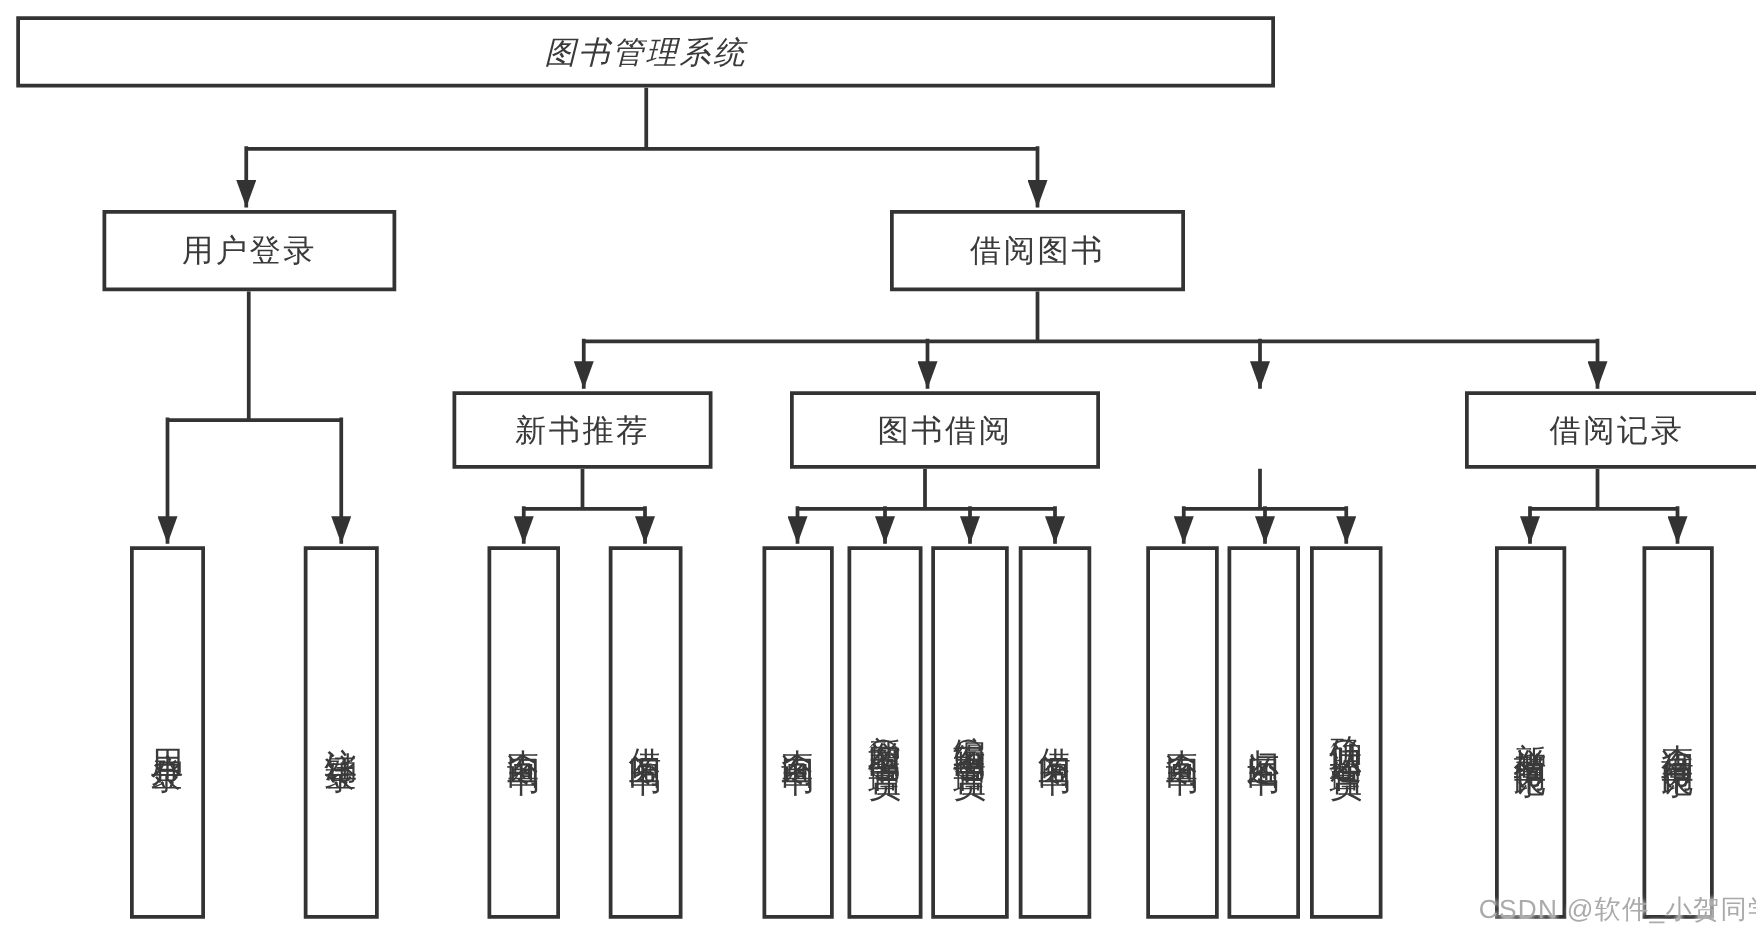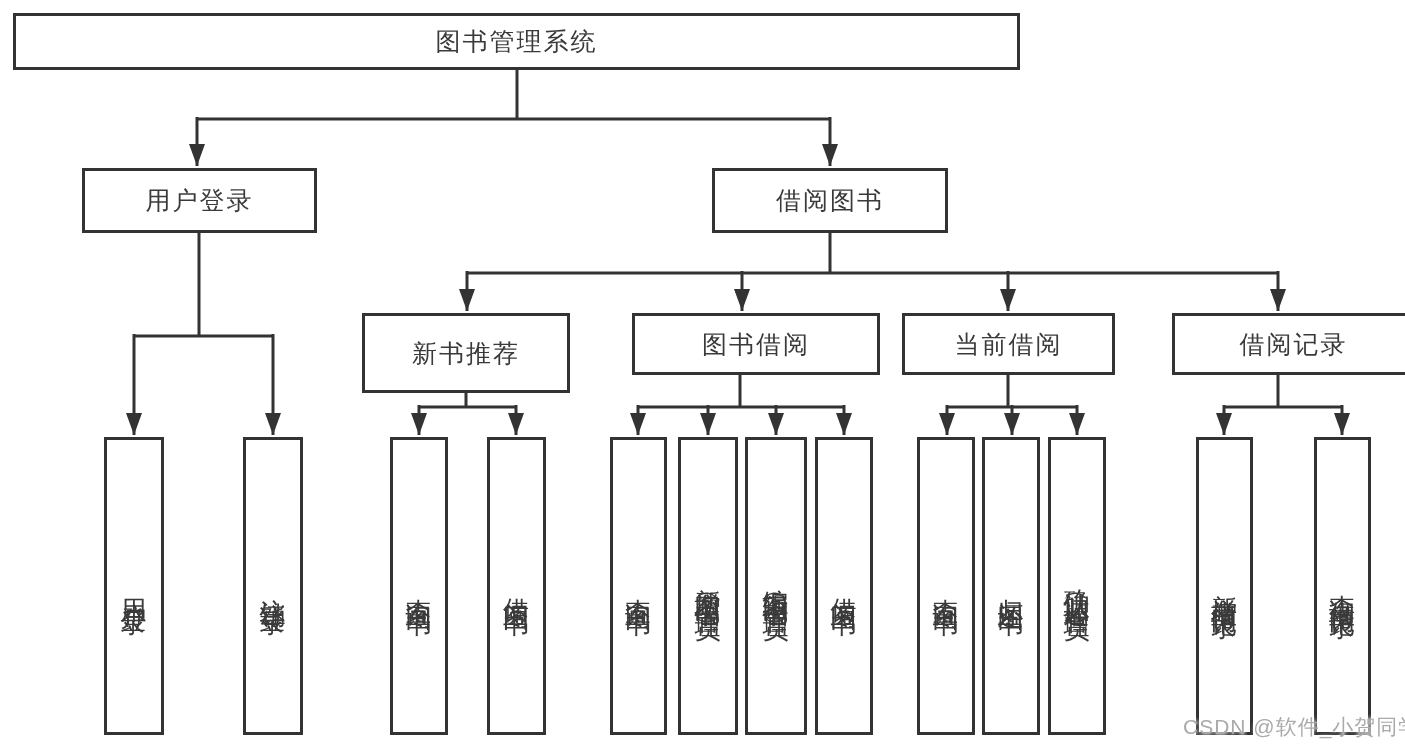--- a/index.html
+++ b/index.html
@@ -101,28 +101,27 @@
       <line x1="1012" y1="405" x2="1012" y2="435" marker-end="url(#arr)"></line>
       <line x1="1077" y1="405" x2="1077" y2="435" marker-end="url(#arr)"></line>
 
       <line x1="1278" y1="375" x2="1278" y2="408"></line>
       <line x1="1224" y1="407" x2="1342" y2="407"></line>
       <line x1="1224" y1="405" x2="1224" y2="435" marker-end="url(#arr)"></line>
       <line x1="1342" y1="405" x2="1342" y2="435" marker-end="url(#arr)"></line>
     </g>
   </svg>
 
-  <div class="hbox" style="left:13px; top:13px; width:1007px; height:57px;">图书管理系统</div>
+  <div class="hbox" style="left:13px; top:13px; width:1007px; height:57px;font-style:italic;">图书管理系统</div>
 
   <div class="hbox" style="left:82px; top:168px; width:235px; height:65px;">用户登录</div>
   <div class="hbox" style="left:712px; top:168px; width:236px; height:65px;">借阅图书</div>
 
-  <div class="hbox" style="left:362px; top:313px; width:208px; height:80px;">新书推荐</div>
+  <div class="hbox" style="left:362px; top:313px; width:208px; height:62px;">新书推荐</div>
   <div class="hbox" style="left:632px; top:313px; width:248px; height:62px;">图书借阅</div>
-  <div class="hbox" style="left:902px; top:313px; width:213px; height:62px;">当前借阅</div>
   <div class="hbox" style="left:1172px; top:313px; width:243px; height:62px;">借阅记录</div>
 
   <div class="vbox" style="left:104px; width:60px;">用户登录</div>
   <div class="vbox" style="left:243px; width:60px;">注销登录</div>
 
   <div class="vbox" style="left:390px; width:58px;">查询图书</div>
   <div class="vbox" style="left:487px; width:59px;">借阅图书</div>
 
   <div class="vbox" style="left:610px; width:57px;">查询图书</div>
   <div class="vbox" style="left:678px; width:60px;">新增图书（管理员）</div>

